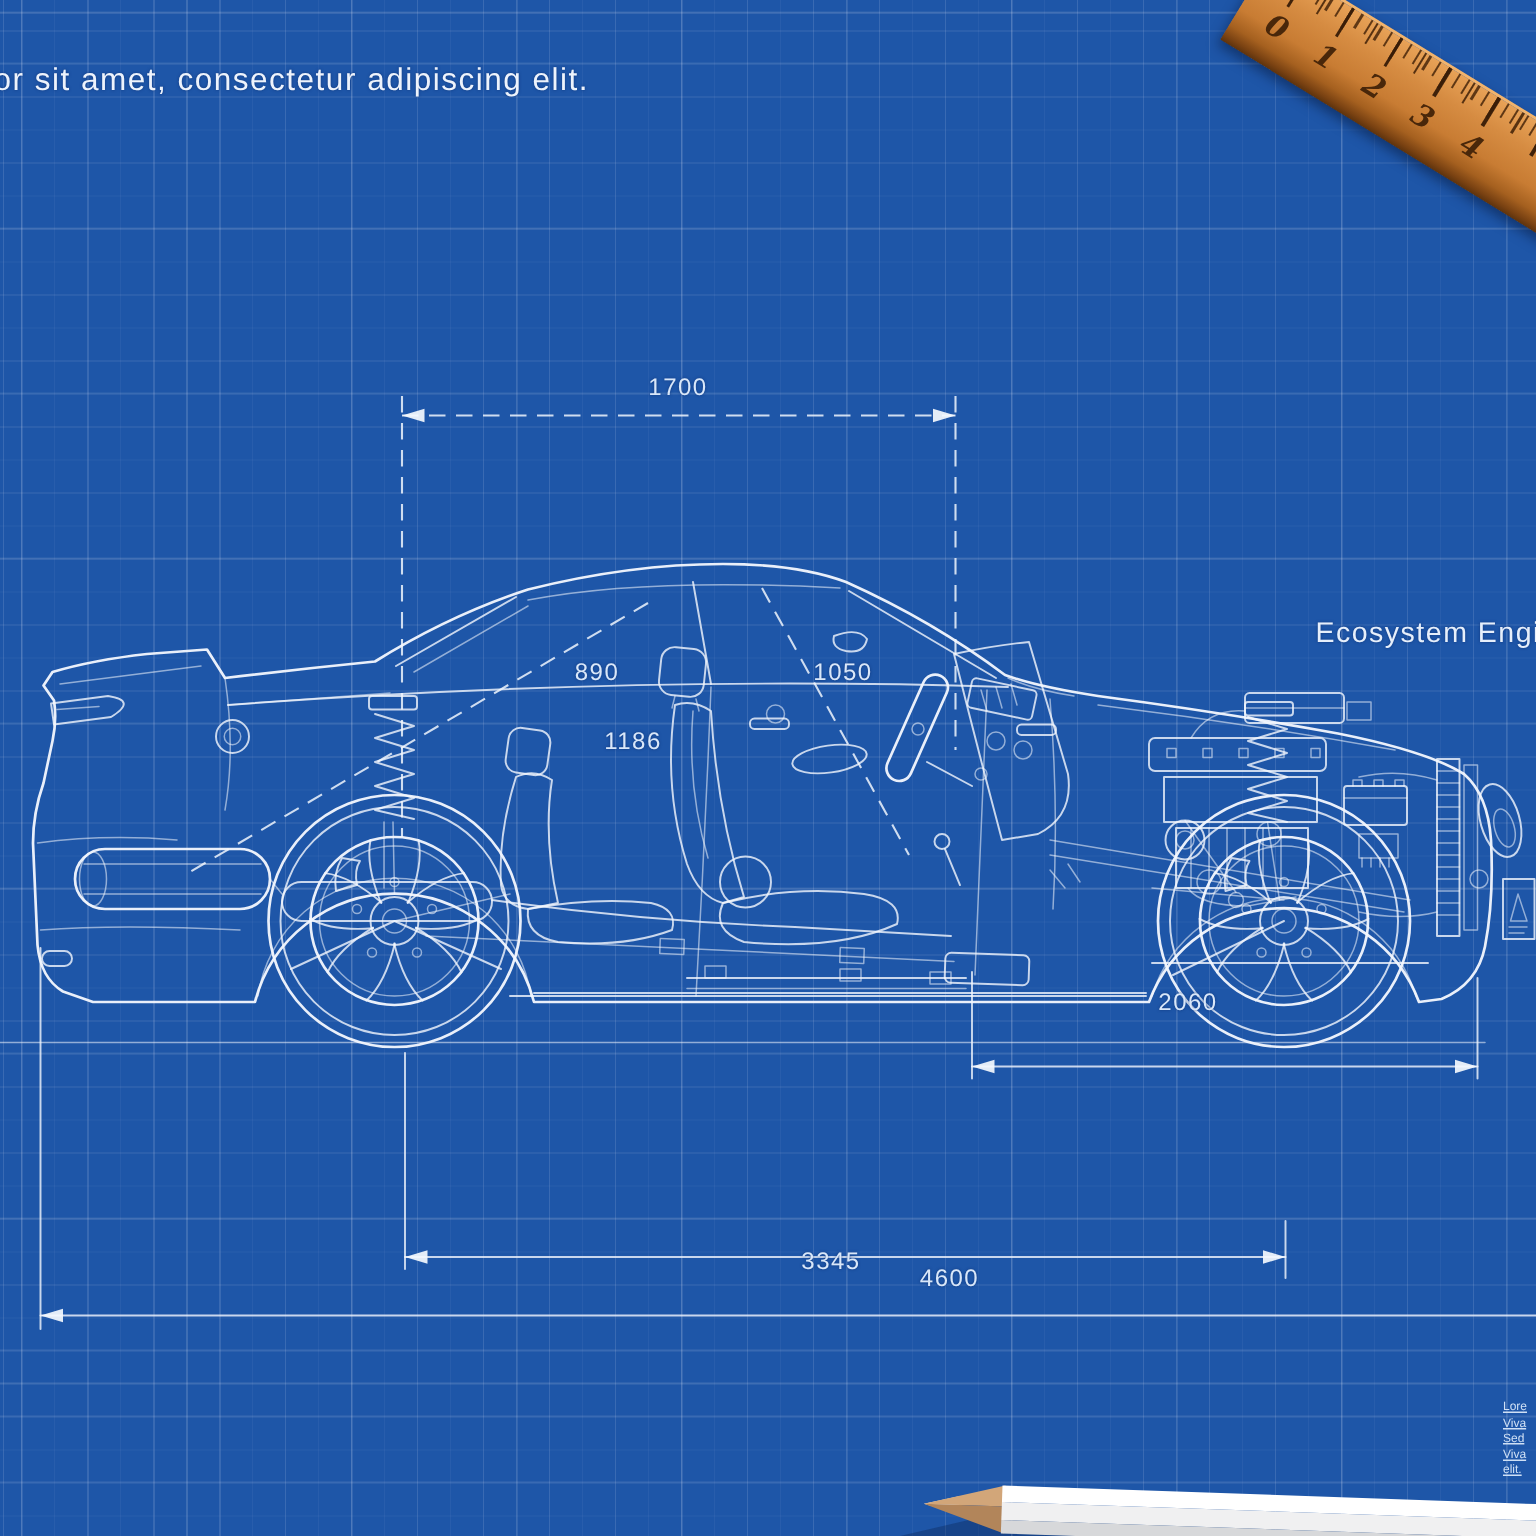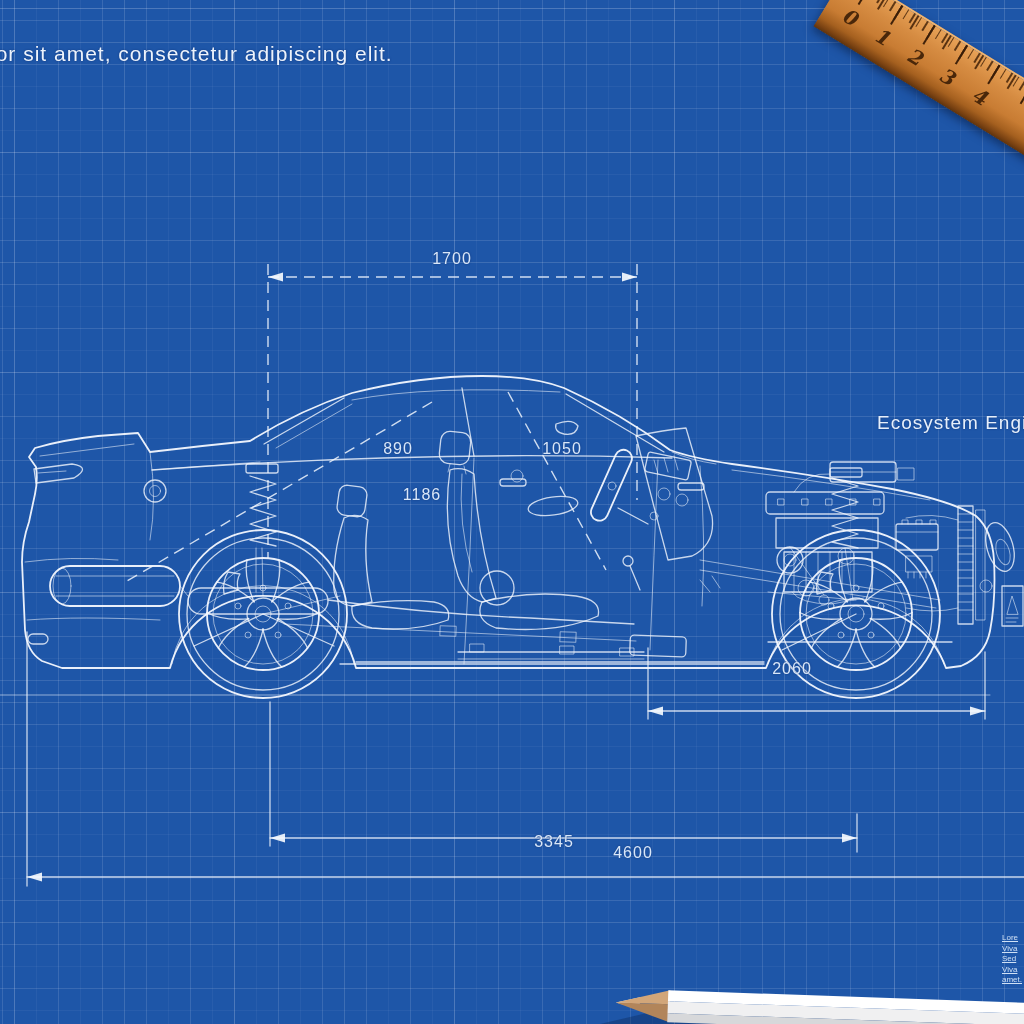--- a/index.html
+++ b/index.html
@@ -251,21 +251,21 @@
   <div class="txt dim-label" style="left:422px;top:486px;">1186</div>
   <div class="txt dim-label" style="left:792px;top:660px;">2060</div>
   <div class="txt dim-label" style="left:554px;top:833px;">3345</div>
   <div class="txt dim-label" style="left:633px;top:844px;">4600</div>
 
   <div class="txt notes">
     <div>Lore</div>
     <div>Viva</div>
     <div>Sed</div>
     <div>Viva</div>
-    <div>amet.</div>
+    <div>elit.</div>
   </div>
 
   <div class="ruler">
     <div class="ticks ticks-minor"></div>
     <div class="ticks ticks-mid"></div>
     <div class="ticks ticks-major"></div>
     <span class="ruler-num" style="left:21px;">0</span>
     <span class="ruler-num" style="left:59px;">1</span>
     <span class="ruler-num" style="left:97px;">2</span>
     <span class="ruler-num" style="left:135px;">3</span>

